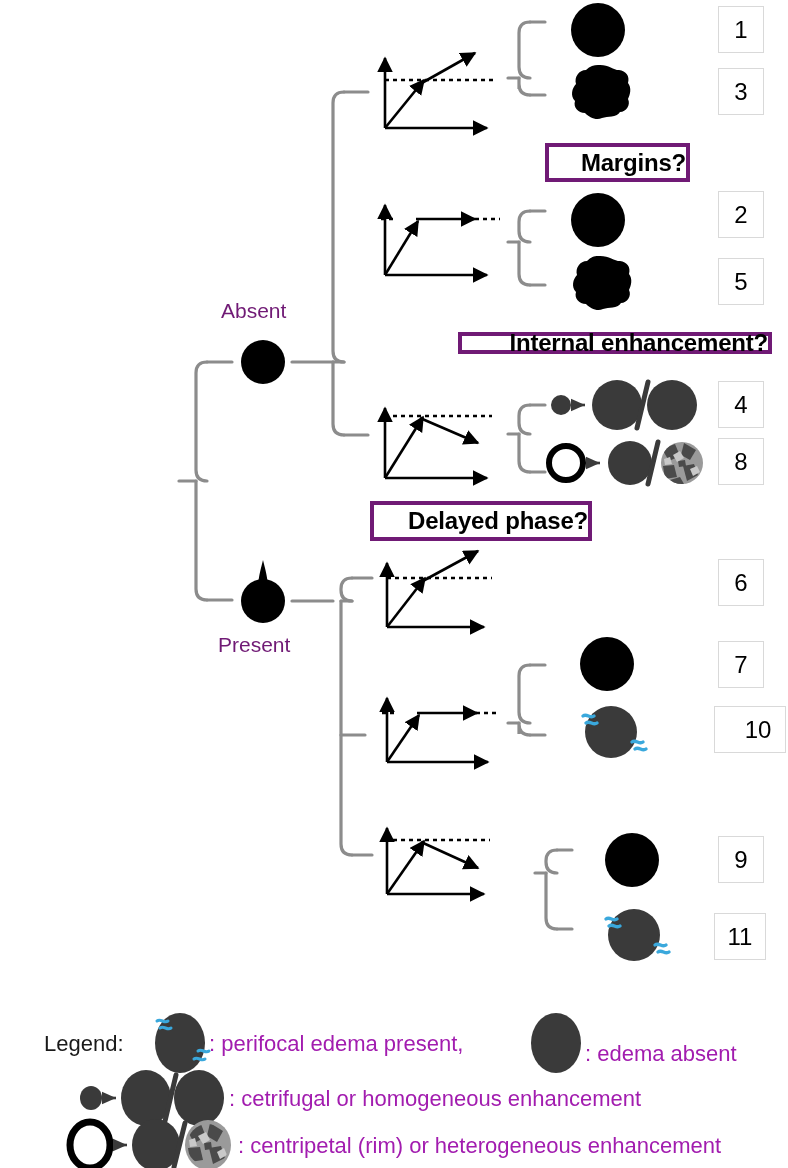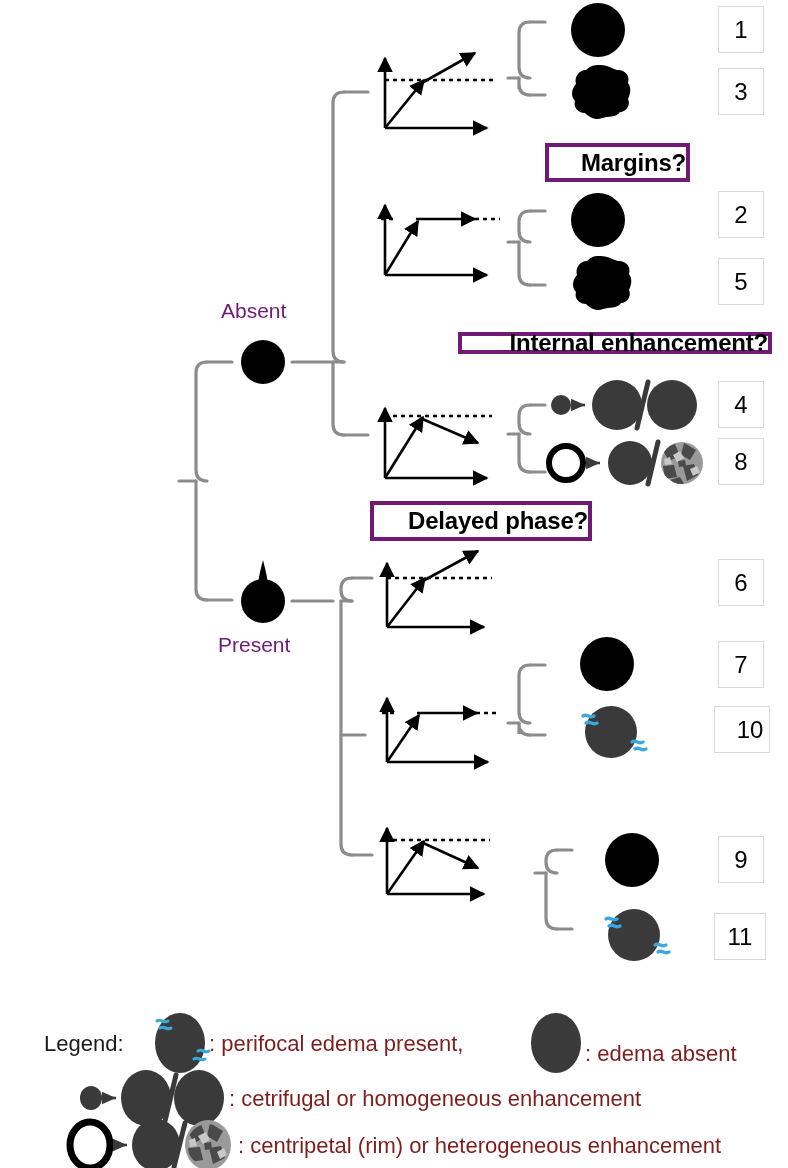--- a/index.html
+++ b/index.html
@@ -58,21 +58,21 @@
     line-height: 1;
     white-space: nowrap;
     color: #701a75;
   }
   .legend-row {
     position: absolute;
     display: flex;
     align-items: center;
     white-space: nowrap;
     font-size: 22px;
-    color: #7f1d1d;
+    color: #a21caf;
   }
   .legend-text {
     margin-left: 2px;
   }
   .legend-title {
     position: absolute;
     font-size: 22px;
     color: #1a1a1a;
     white-space: nowrap;
   }
@@ -366,21 +366,21 @@
   </div>
   <div class="num-box" style="left:718px; top:438px; width:46px; height:47px;">
     <span>8</span>
   </div>
   <div class="num-box" style="left:718px; top:559px; width:46px; height:47px;">
     <span>6</span>
   </div>
   <div class="num-box" style="left:718px; top:641px; width:46px; height:47px;">
     <span>7</span>
   </div>
-  <div class="num-box" style="left:714px; top:706px; width:56px; height:47px;padding-left:16px;">
+  <div class="num-box" style="left:714px; top:706px; width:72px; height:47px;padding-left:16px;">
     <span>10</span>
   </div>
   <div class="num-box" style="left:718px; top:836px; width:46px; height:47px;">
     <span>9</span>
   </div>
   <div class="num-box" style="left:714px; top:913px; width:52px; height:47px;">
     <span>11</span>
   </div>
 
   <div class="legend-title" style="left:6px; top:1031px;margin-left:38px;">

